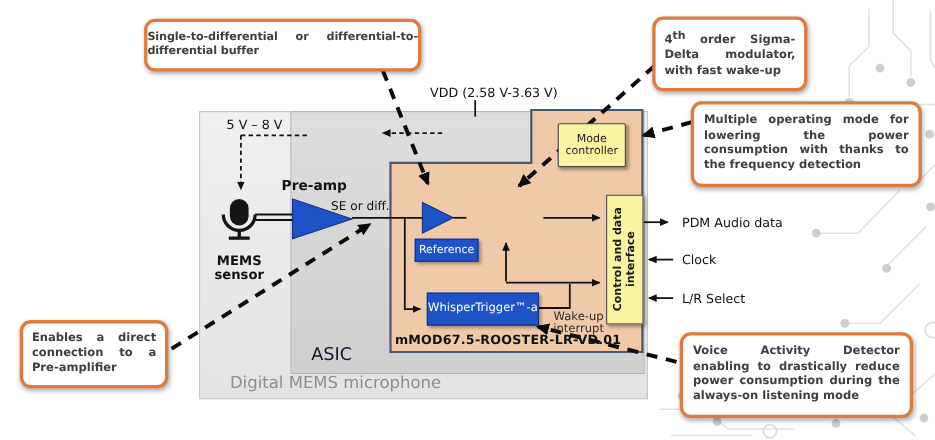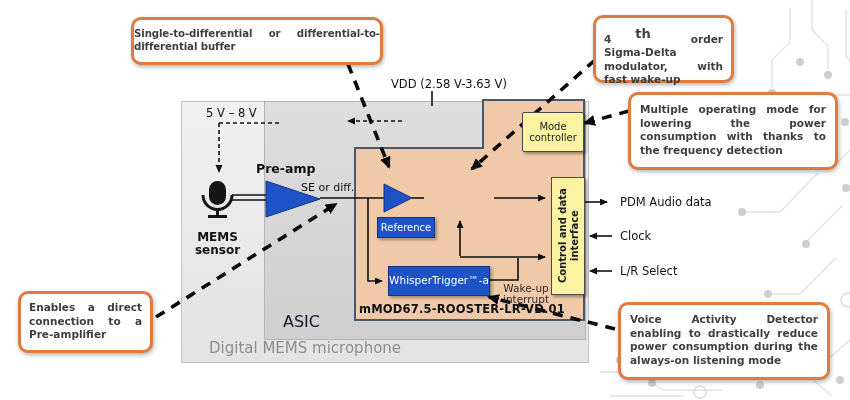--- a/index.html
+++ b/index.html
@@ -24,21 +24,21 @@
   .b-reg{left:403px;top:107px;width:62px;height:30px;font-size:10px;}
   .b-ref{left:377px;top:217px;width:56px;height:19px;font-size:10px;}
   .b-wt{left:388px;top:266px;width:100px;height:28px;font-size:10.5px;}
   .b-adc{left:421px;top:181px;width:73px;height:35px;font-size:10px;
     clip-path:polygon(0 50%,27% 0,100% 0,100% 100%,27% 100%);
     padding-left:14px;box-sizing:border-box;box-shadow:none;}
   
   .yellow{background:#faf3a2;border:1.4px solid #4b4b4b;color:#1c1c1c;
     display:flex;align-items:center;justify-content:center;text-align:center;
     box-shadow:2px 2px 3px rgba(0,0,0,.35);line-height:1.15;}
-  .y-mode{left:522px;top:112px;width:60px;height:38px;font-size:10px;border-radius:2px;}
+  .y-mode{left:507px;top:112px;width:60px;height:38px;font-size:10px;border-radius:2px;}
   .y-ctrl{left:551px;top:177px;width:32px;height:116px;font-size:10px;font-weight:bold;}
   .y-ctrl .vtxt{writing-mode:vertical-rl;transform:rotate(180deg);
     text-align:center;line-height:1.15;}
   
   .txt{color:#111;font-size:11.5px;white-space:nowrap;}
   .lbl-supply{left:206px;top:106px;}
   .lbl-vdd{left:391px;top:77px;}
   .lbl-preamp{left:256px;top:161px;font-weight:bold;font-size:12.5px;}
   .lbl-sediff{left:301px;top:181px;font-size:11px;}
   .lbl-mems{left:190px;top:231px;width:55px;font-weight:bold;font-size:12px;
@@ -52,21 +52,21 @@
   
   .callout{position:absolute;background:#fff;border:3px solid #df7b3f;border-radius:10px;
     box-shadow:inset 0 0 0 2px #fff,1px 2px 4px rgba(0,0,0,.3);
     color:#3f3f3f;font-weight:bold;box-sizing:border-box;
     text-align:justify;line-height:1.3;}
   .c1{left:131px;top:17px;width:252px;height:48px;font-size:10.2px;padding:7px 0;letter-spacing:-.1px;}
   .c2{left:593px;top:15px;width:141px;height:68px;font-size:10.5px;padding:8px 8px;}
   .c3{left:628px;top:92px;width:210px;height:78px;font-size:10.5px;padding:8px 9px;}
   .c4{left:18px;top:291px;width:135px;height:62px;font-size:10.5px;padding:7px 8px;}
   .c5{left:618px;top:302px;width:212px;height:78px;font-size:10.5px;padding:8px 9px;}
-  .c2 sup{font-size:13px;margin-left:24px;}
+  .c2 sup{font-size:10px;}
   svg{position:absolute;left:0;top:0;}
   .z0{z-index:0;} .z1{z-index:1;} .z2{z-index:2;} .z3{z-index:3;} .z4{z-index:4;}
 </style>
 </head>
 <body>
 
 <div id="canvas">
 
   <svg class="z0" width="850" height="400">
     <g stroke="#dedede" stroke-width="1.4" fill="none" opacity="0.85">

